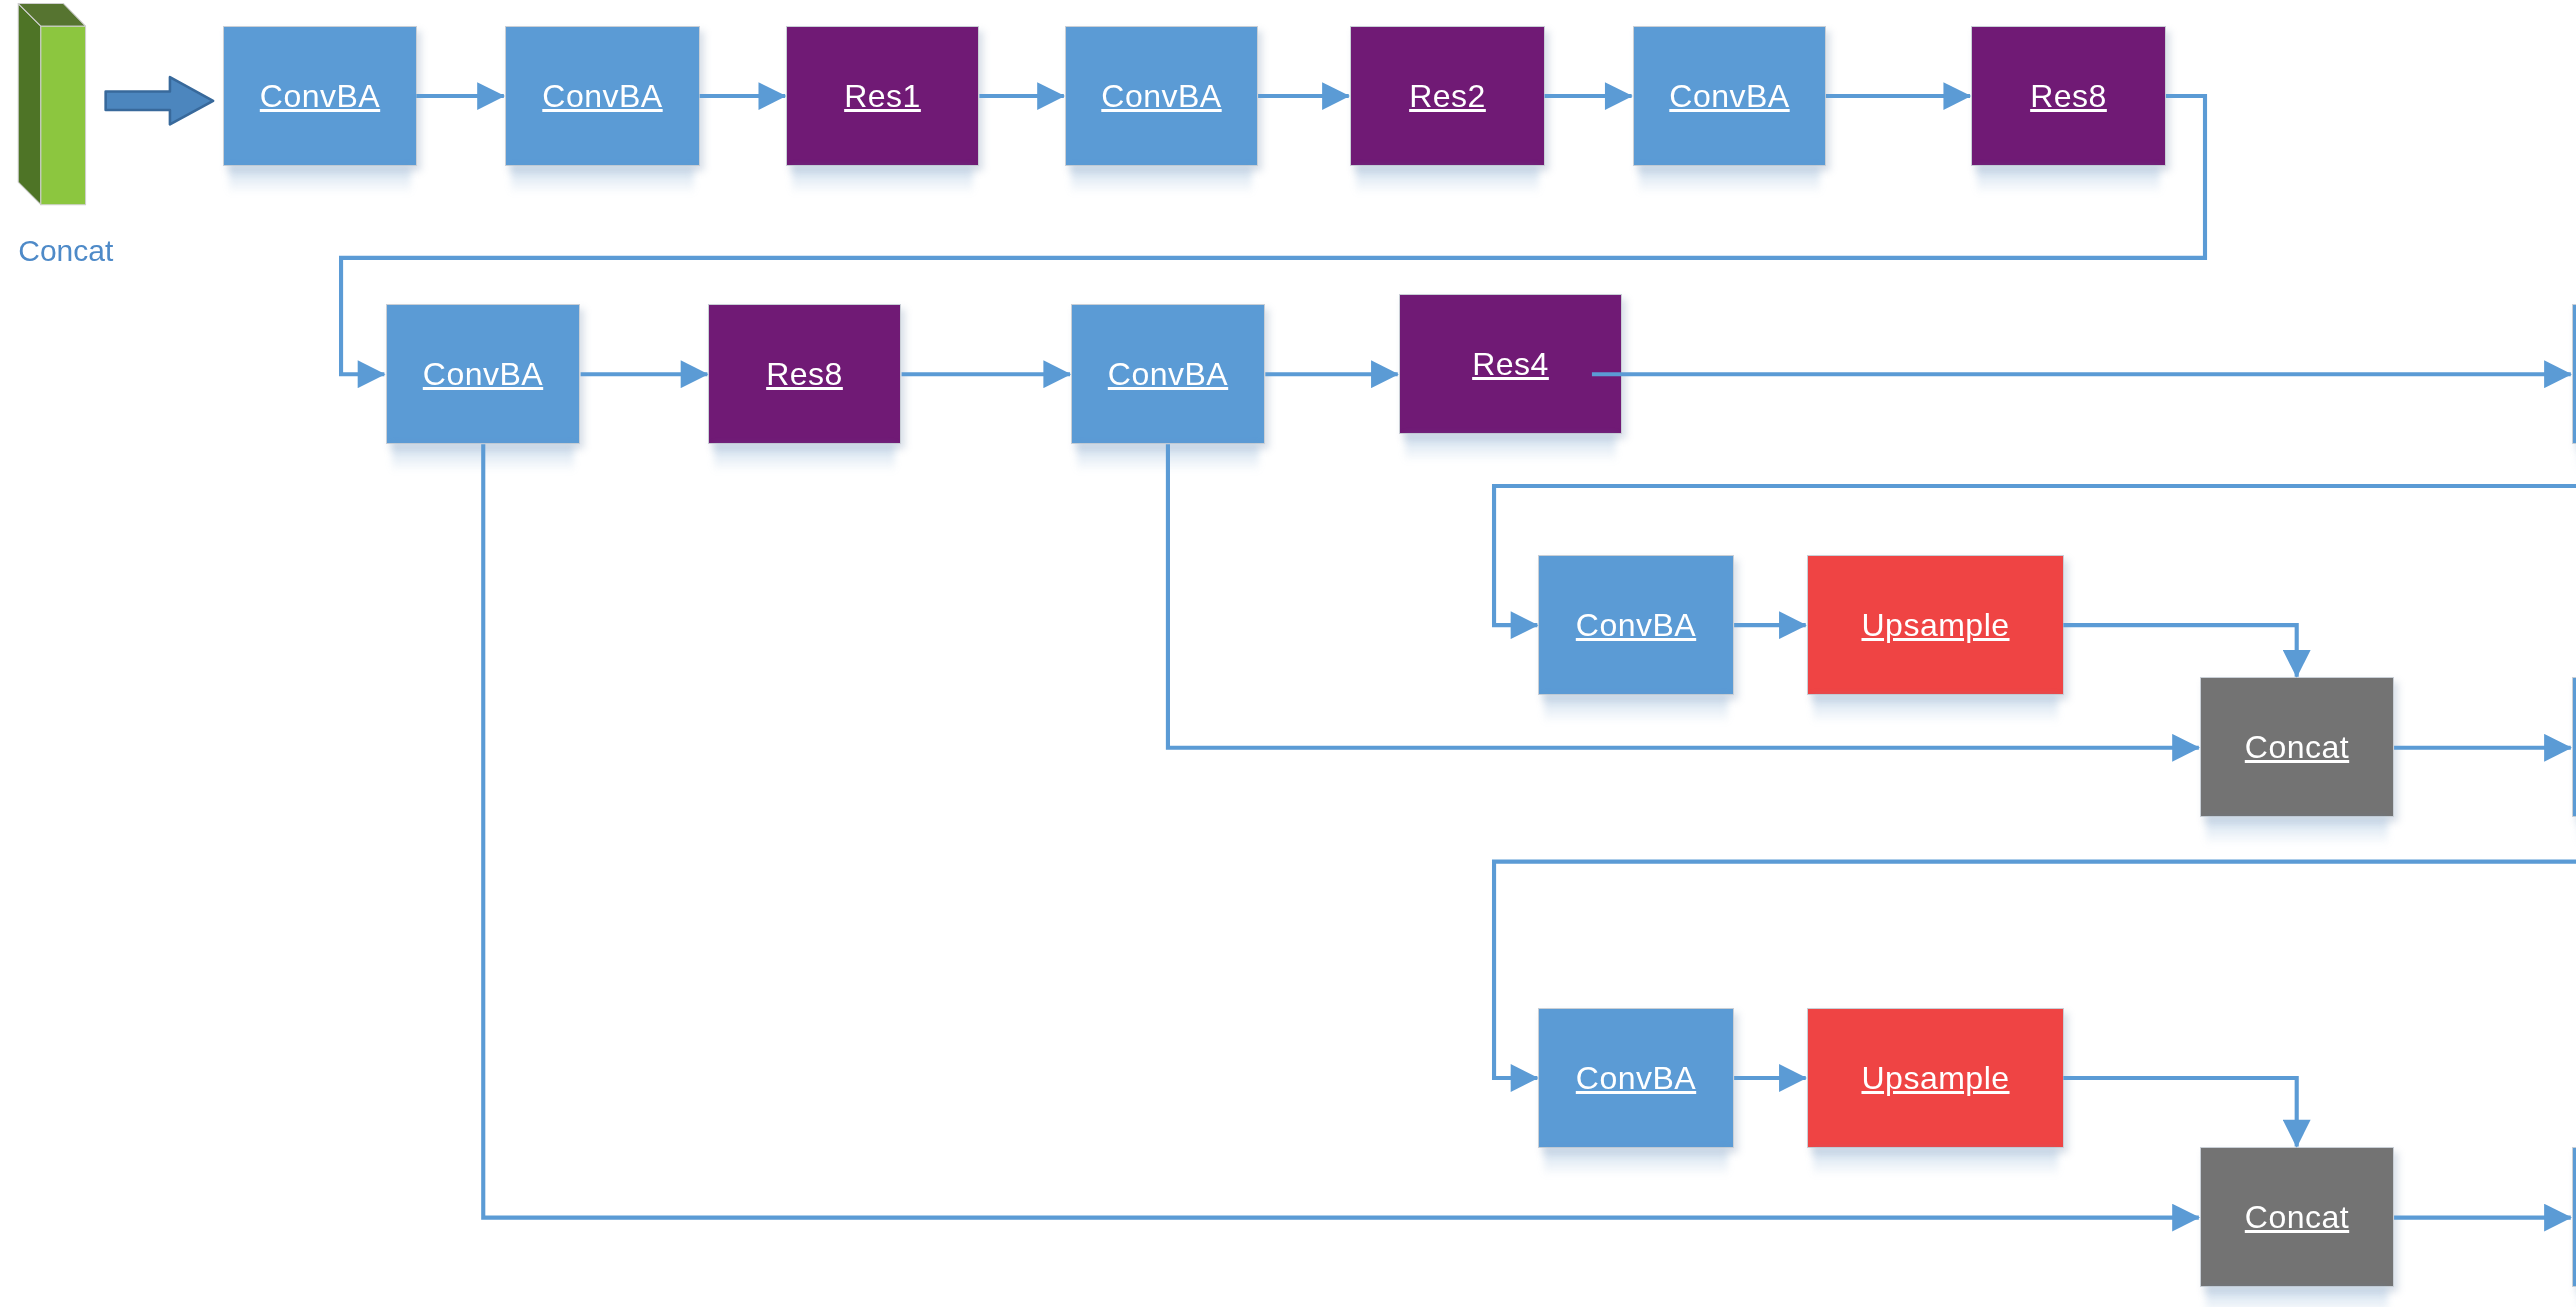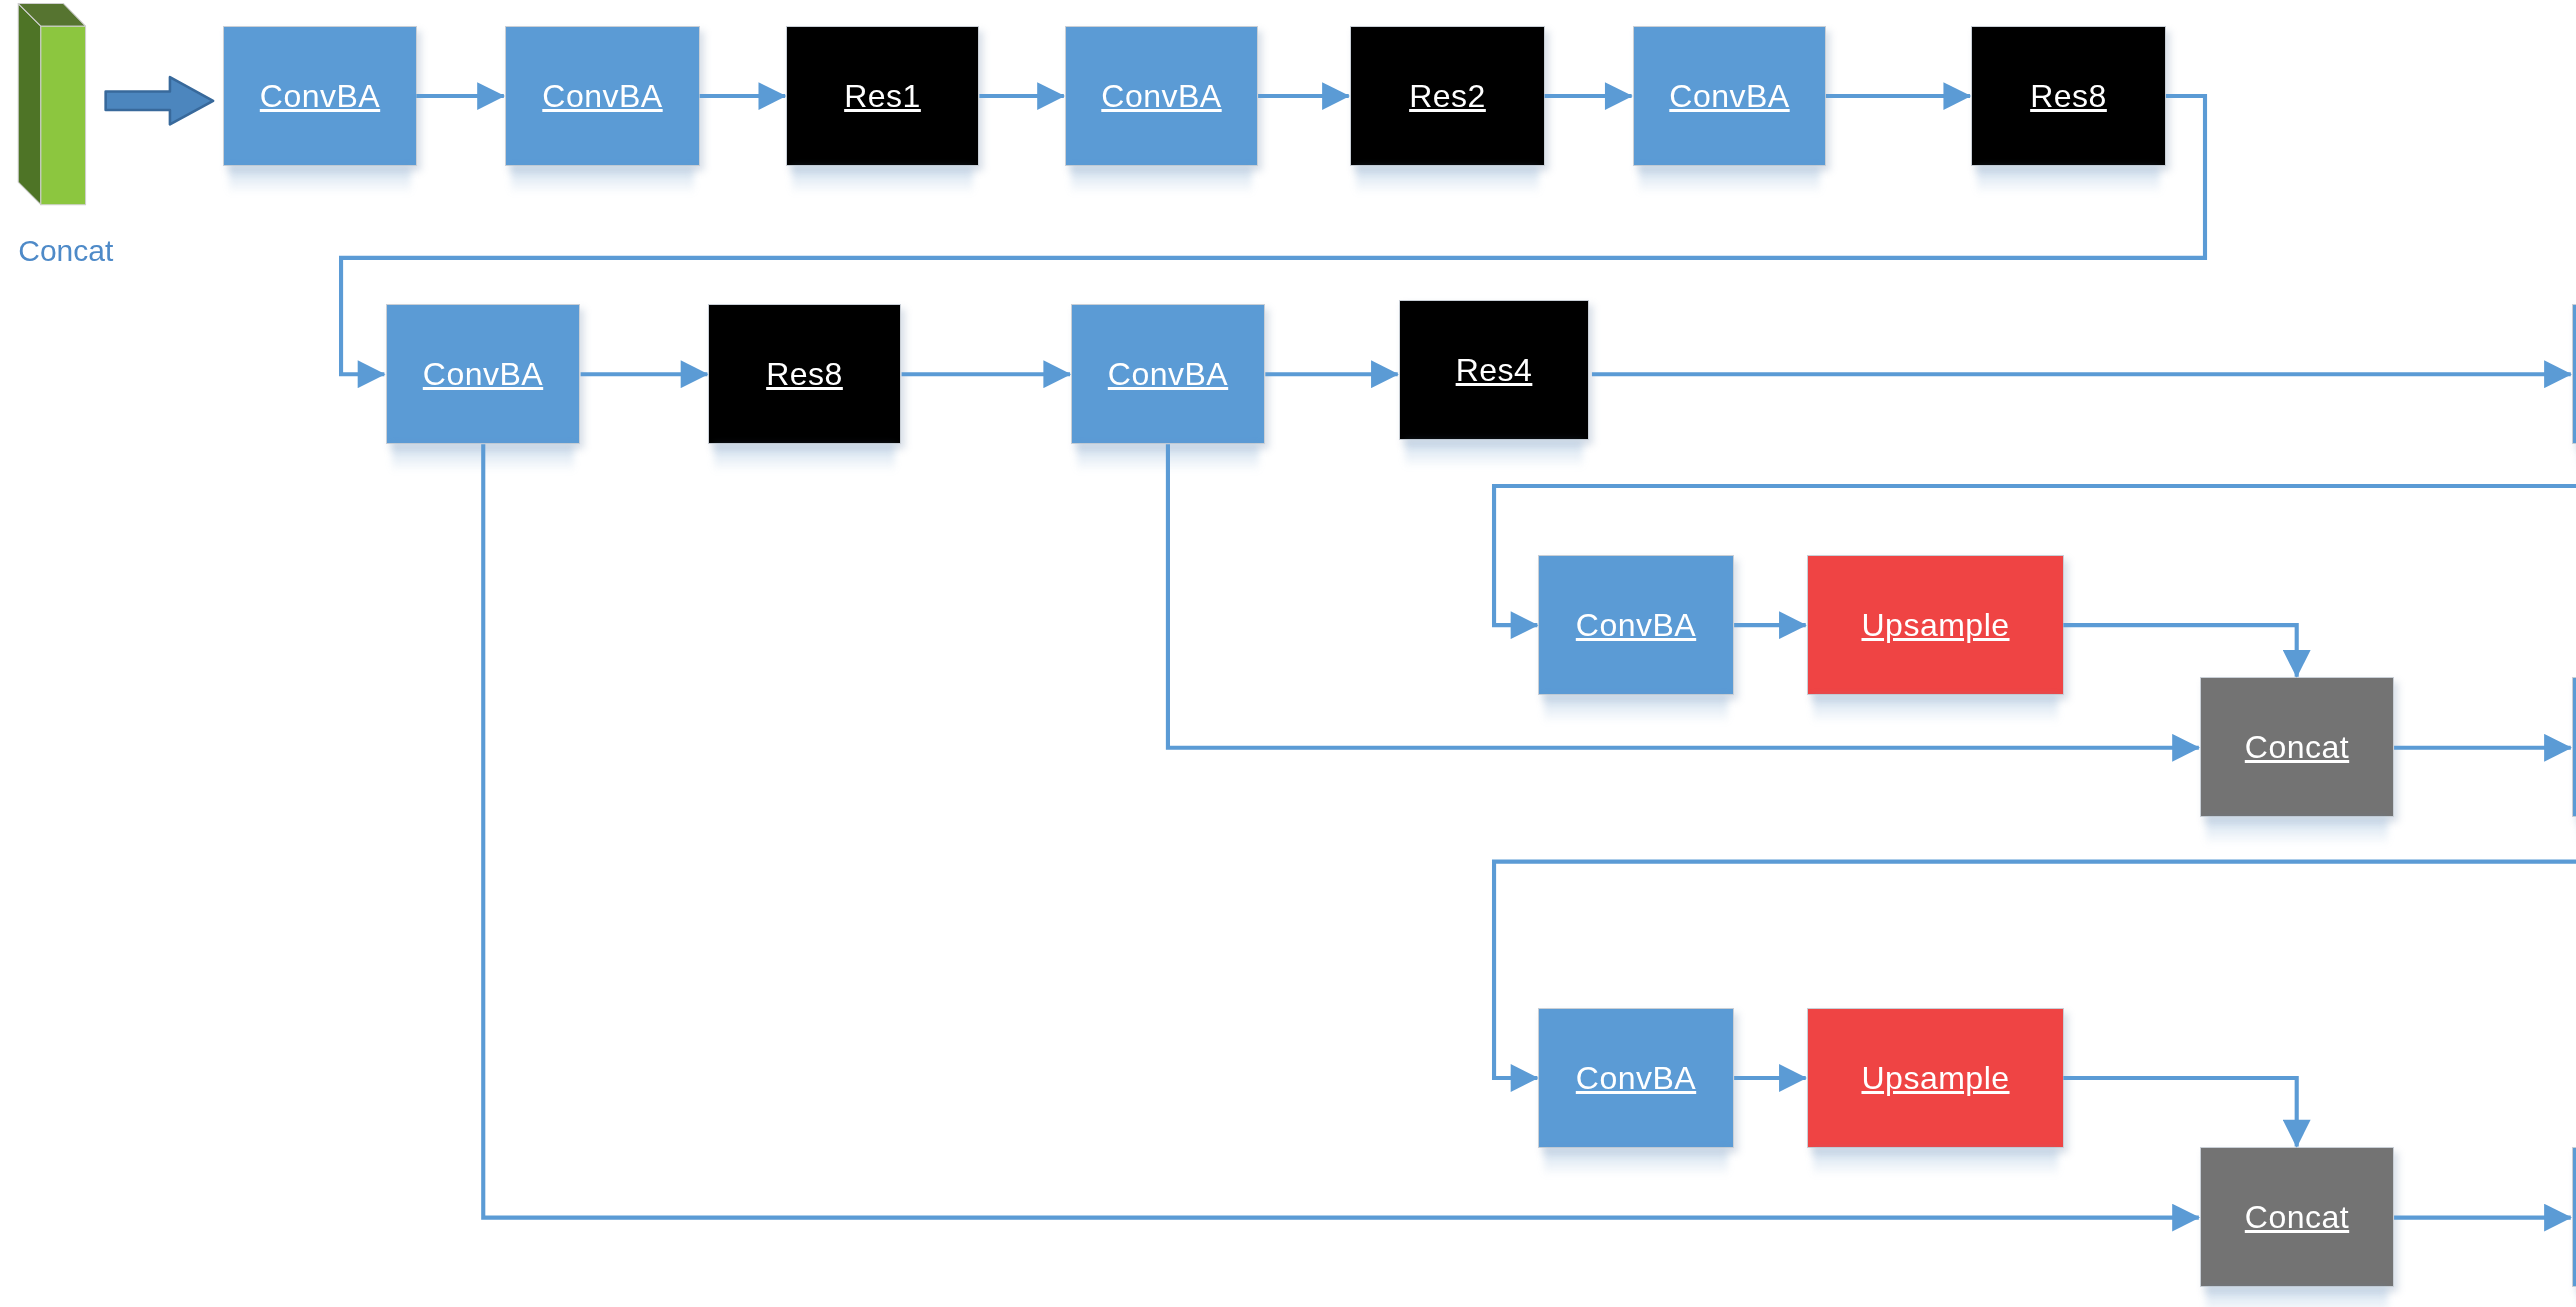--- a/index.html
+++ b/index.html
@@ -15,21 +15,21 @@
     border:1.5px solid #c9cfd6;
     box-shadow:3.6px 4.6px 7.2px rgba(125,150,180,0.30);
     text-decoration:underline;
   }
   .box::after{ 
     content:"";position:absolute;top:calc(100% + 1.5px);left:5.2px;right:5.2px;height:27px;
     background:linear-gradient(to bottom, rgba(99,148,198,0.30), rgba(99,148,198,0));
     filter:blur(3.6px);pointer-events:none;
   }
   .blue   {background:#5B9BD5;}
-  .orange {background:#000000;text-align:center;}
+  .orange {background:#701a75;text-align:center;}
   .red    {background:#ef4444;}
   .navy   {background:#737373;}
 
   #edge-layer{position:absolute;left:0;top:0;pointer-events:none;}
 
   #input-label{
     position:absolute;left:9.3px;top:234px;width:113px;text-align:center;
     color:#4E8AC8;font-size:30px;
   }
 </style>
@@ -50,21 +50,21 @@
   <div class="box blue" style="left:505px;top:26px;width:195px">ConvBA</div>
   <div class="box orange" style="left:786px;top:26px;width:193px">Res1</div>
   <div class="box blue" style="left:1065px;top:26px;width:193px">ConvBA</div>
   <div class="box orange" style="left:1350px;top:26px;width:195px">Res2</div>
   <div class="box blue" style="left:1633px;top:26px;width:193px">ConvBA</div>
   <div class="box orange" style="left:1971px;top:26px;width:195px">Res8</div>
 
   <div class="box blue" style="left:386px;top:304px;width:194px">ConvBA</div>
   <div class="box orange" style="left:708px;top:304px;width:193px">Res8</div>
   <div class="box blue" style="left:1071px;top:304px;width:194px">ConvBA</div>
-  <div class="box orange" style="left:1399px;top:300px;width:190px">Res4</div>
+  <div class="box orange" style="left:1399px;top:294px;width:223px">Res4</div>
   <div class="box blue" style="left:2572px;top:304px;width:256px">ConvBA*5</div>
 
   <div class="box blue" style="left:1538px;top:555px;width:196px">ConvBA</div>
   <div class="box red" style="left:1807px;top:555px;width:257px">Upsample</div>
 
   <div class="box navy" style="left:2200px;top:677px;width:194px">Concat</div>
   <div class="box blue" style="left:2572px;top:677px;width:256px">ConvBA*5</div>
 
   <div class="box blue" style="left:1538px;top:1008px;width:196px">ConvBA</div>
   <div class="box red" style="left:1807px;top:1008px;width:257px">Upsample</div>

